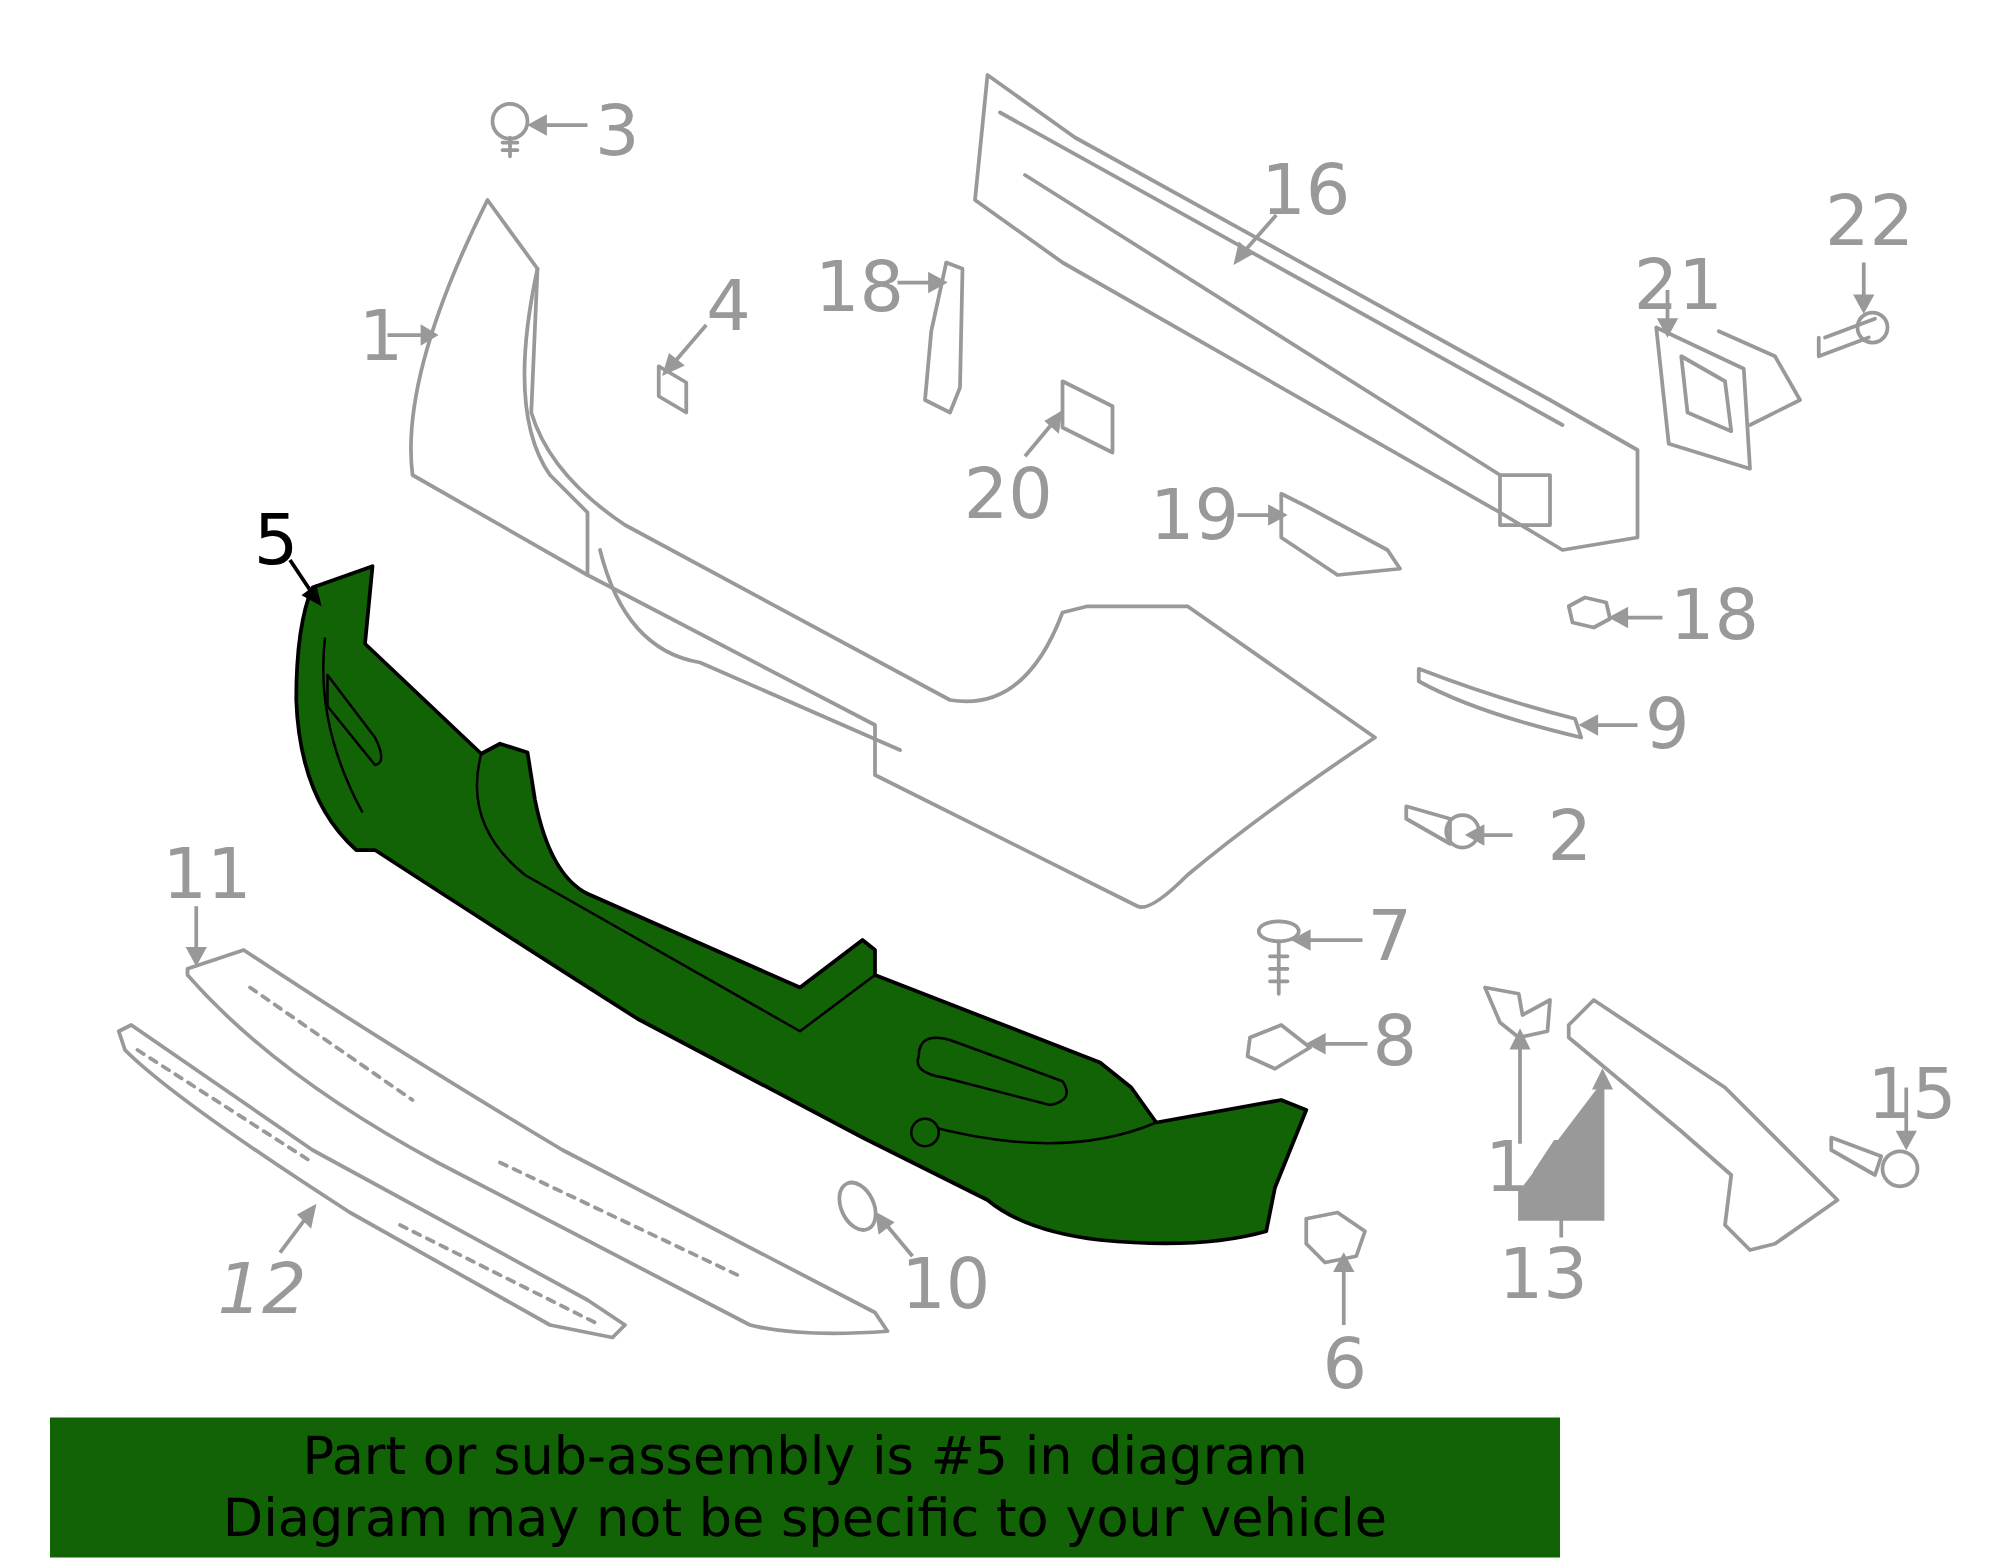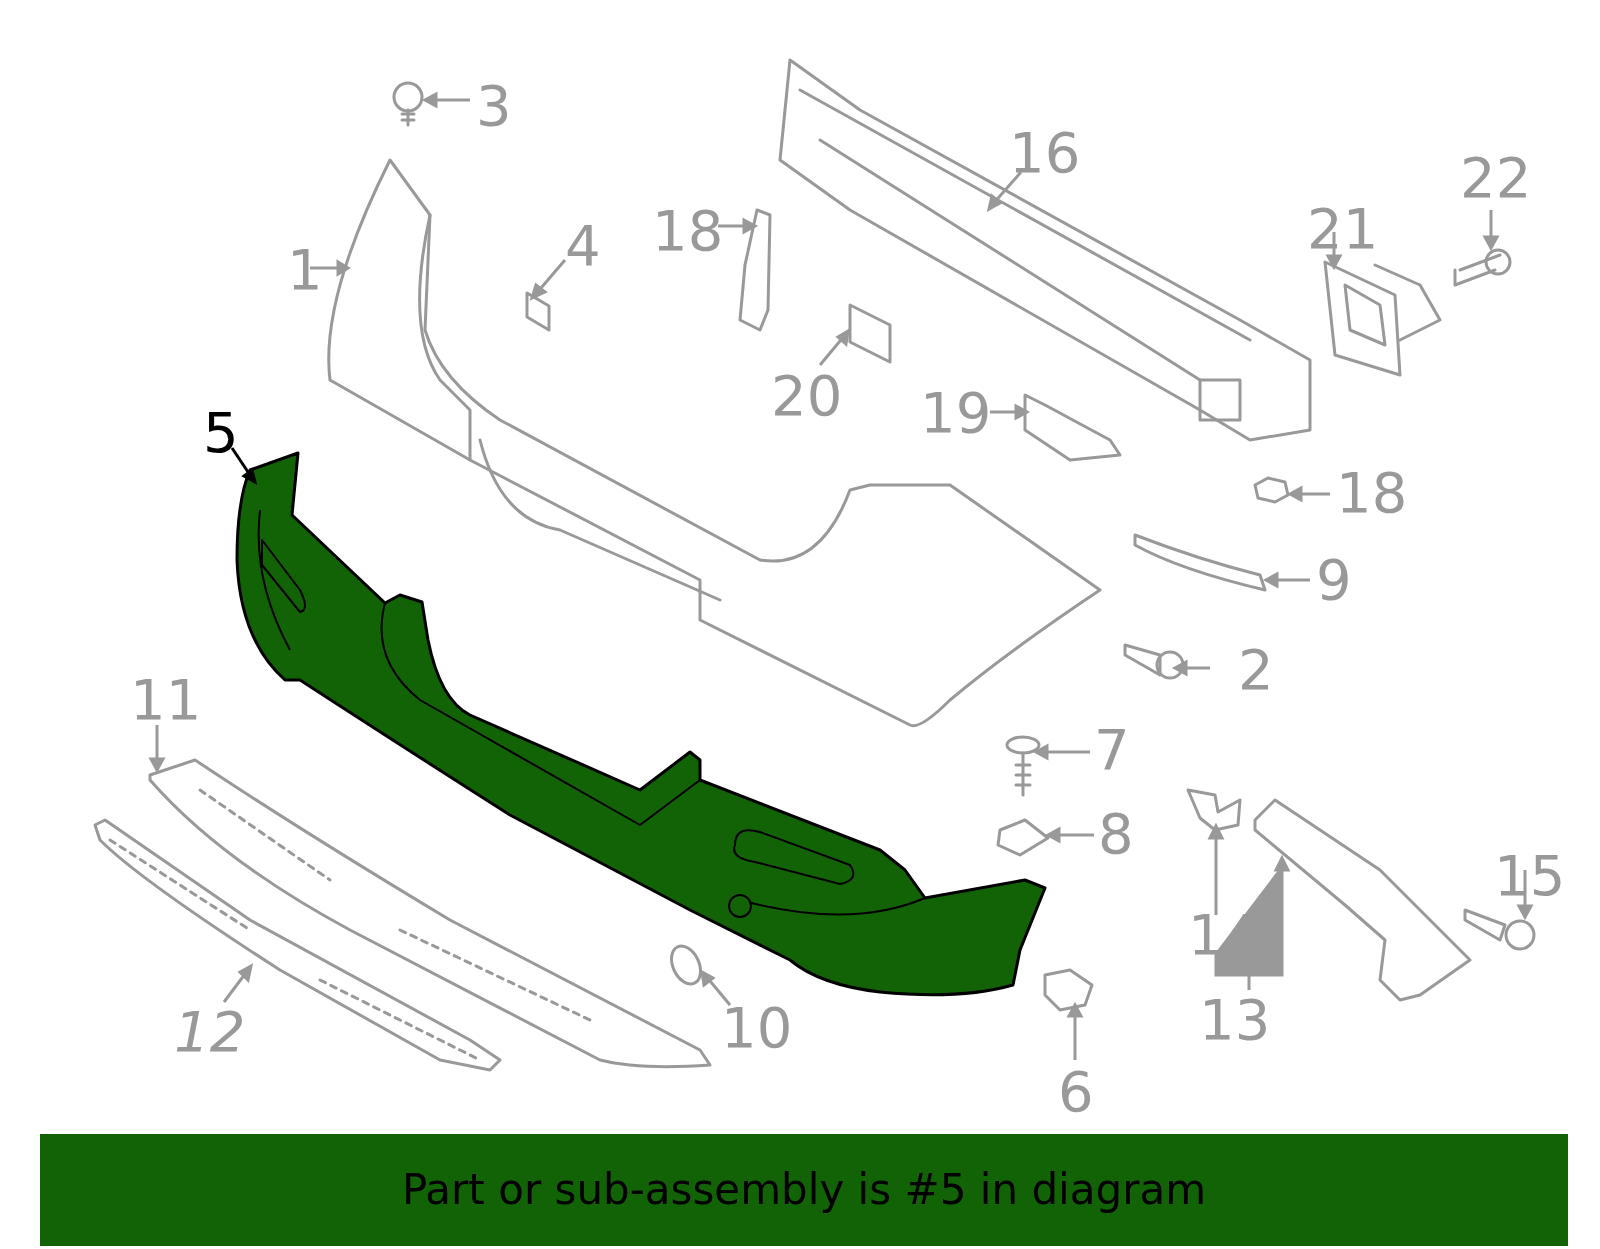--- a/index.html
+++ b/index.html
@@ -1,20 +1,20 @@
 <!DOCTYPE html>
 <html><head>
 <meta charset="utf-8">
 <style>
   html,body{margin:0;padding:0;background:#fff;}
   body{width:1600px;height:1249px;position:relative;overflow:hidden;font-family:"DejaVu Sans",sans-serif;}
   #diagram{position:absolute;left:0;top:0;width:1600px;height:1249px;}
   .callout{position:absolute;font-family:"DejaVu Sans",sans-serif;font-size:56px;color:#999;line-height:1;}
   .callout.sel{color:#000;}
-  .banner{position:absolute;left:40px;top:1134px;width:1528px;height:112px;background:#126306;
+  .banner{position:absolute;left:40px;top:1134px;width:1208px;height:112px;background:#126306;
     display:flex;flex-direction:column;align-items:center;justify-content:center;}
   .banner span{font-family:"DejaVu Sans",sans-serif;font-size:42px;color:#000;line-height:50px;}
 </style>
 </head>
 <body>
 
 <div id="diagram">
   <svg width="1600" height="1249" viewBox="0 0 1600 1249">
     <g fill="none" stroke="#999" stroke-width="3" stroke-linejoin="round" stroke-linecap="round">
 
@@ -155,13 +155,14 @@
   <span class="callout" style="left:1336px;top:465px;">18</span>
   <span class="callout" style="left:652px;top:203px;">18</span>
   <span class="callout" style="left:920px;top:385px;">19</span>
   <span class="callout" style="left:771px;top:368px;text-align:center;">20</span>
   <span class="callout" style="left:1307px;top:165px;margin-top:36px;">21</span>
   <span class="callout" style="left:1460px;top:150px;">22</span>
 </div>
 
 <div class="banner">
   <span>Part or sub-assembly is #5 in diagram</span>
+  <span>Diagram may not be specific to your vehicle</span>
 </div>
 
 </body></html>

